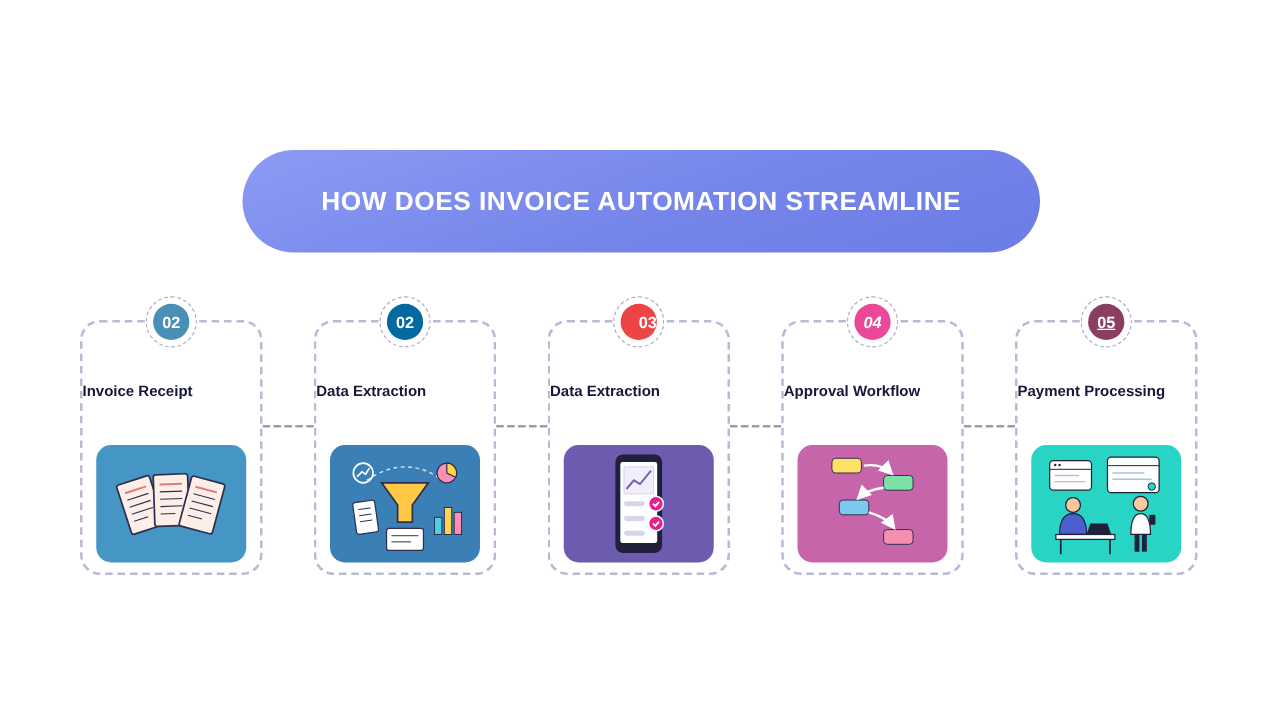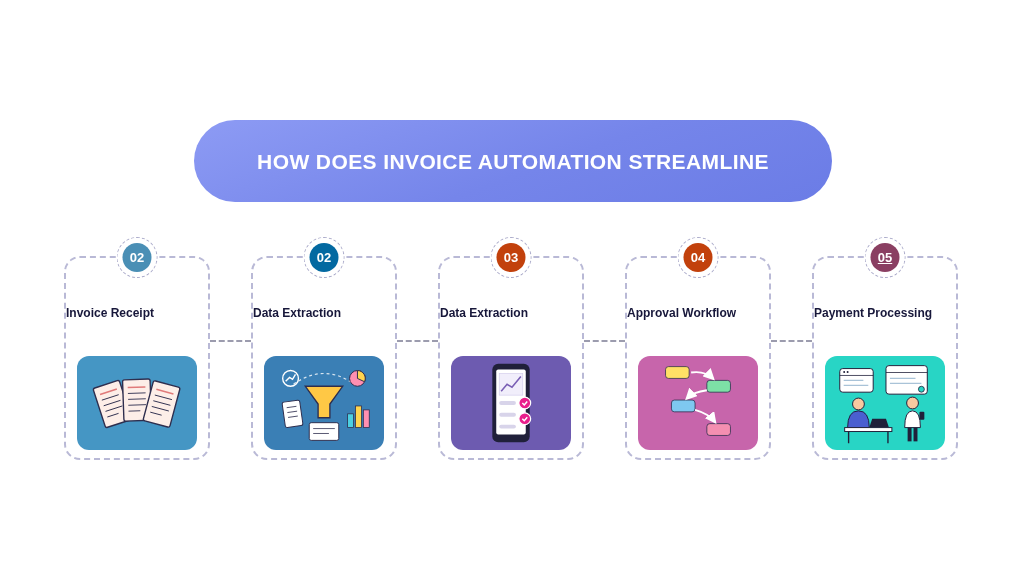--- a/index.html
+++ b/index.html
@@ -162,21 +162,21 @@
       <rect x="101" y="54" width="6" height="18" fill="#ff8fb1" stroke="#2e2e4e" stroke-width="0.8"></rect>
       <rect x="46" y="67" width="30" height="18" rx="2" fill="#ffffff" stroke="#2e2e4e" stroke-width="1"></rect>
       <line x1="50" y1="73" x2="72" y2="73" stroke="#2e2e4e" stroke-width="0.8"></line>
       <line x1="50" y1="78" x2="66" y2="78" stroke="#2e2e4e" stroke-width="0.8"></line>
     </svg>
   </div>
 </div>
 
 <div class="card" style="left:438px">
   <div class="badge-wrap">
-    <div class="badge" style="background-color: #c2410c;">
+    <div class="badge" style="background-color: #ef4444; justify-content: flex-end;">
       <span>03</span>
     </div>
   </div>
   <div class="card-title">Data Extraction</div>
   <div class="panel" style="background-color: rgb(109, 91, 176);">
     <svg viewBox="0 0 122 94">
       <rect x="42" y="7" width="38" height="80" rx="6" fill="#20203a"></rect>
       <rect x="46" y="13" width="30" height="66" rx="2" fill="#ffffff"></rect>
       <rect x="49" y="17" width="24" height="22" fill="#f1eefb" stroke="#cfc8ea" stroke-width="0.6"></rect>
       <polyline points="51,35 57,28 62,31 71,20" fill="none" stroke="#7a5fb5" stroke-width="1.6"></polyline>
@@ -186,21 +186,21 @@
       <circle cx="75" cy="47" r="6" fill="#e91e8c" stroke="#ffffff" stroke-width="1.2"></circle>
       <path d="M72.5,47 L74.5,49 L77.5,45.5" stroke="#ffffff" fill="none" stroke-width="1.5"></path>
       <circle cx="75" cy="63" r="6" fill="#e91e8c" stroke="#ffffff" stroke-width="1.2"></circle>
       <path d="M72.5,63 L74.5,65 L77.5,61.5" stroke="#ffffff" fill="none" stroke-width="1.5"></path>
     </svg>
   </div>
 </div>
 
 <div class="card" style="left:625px">
   <div class="badge-wrap">
-    <div class="badge" style="background-color: #c2410c;">
+    <div class="badge" style="background-color: #ec4899; font-style: italic;">
       <span>04</span>
     </div>
   </div>
   <div class="card-title">Approval Workflow</div>
   <div class="panel" style="background-color: rgb(199, 101, 171);">
     <svg viewBox="0 0 122 94">
       <defs>
         <marker id="ah" markerWidth="6" markerHeight="6" refX="4.5" refY="3" orient="auto">
           <path d="M0,0 L6,3 L0,6 Z" fill="#ffffff"></path>
         </marker>

